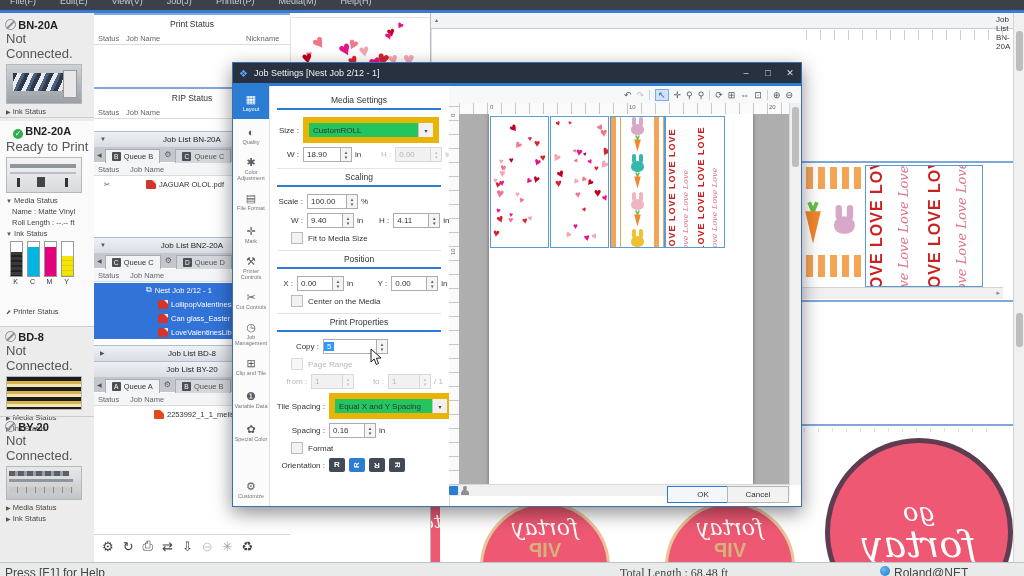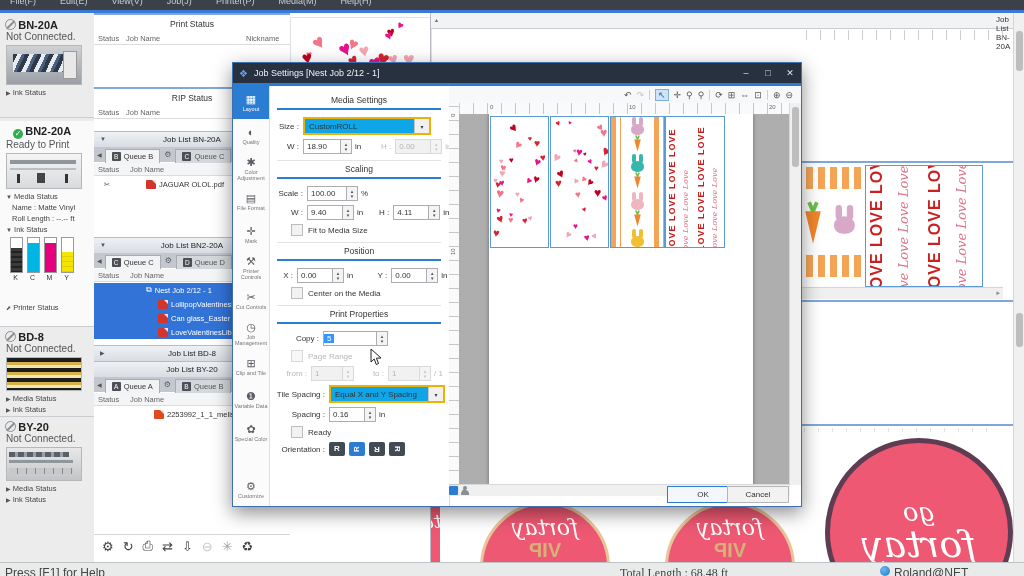--- a/index.html
+++ b/index.html
@@ -12,21 +12,21 @@
   .menubar span{position:relative;top:-4px;display:inline-block;margin:0 14px 0 10px;
     font-size:9px;color:#c9cdd4;}
   .accent{left:0;top:10px;width:1024px;height:3px;background:#3a7ad6;}
   
   .statusbar{left:0;top:562px;width:1024px;height:14px;background:#e9eaea;border-top:1px solid #bfc3c7;
     font-size:12px;color:#444;}
   
   .sidebar{left:0;top:13px;width:94px;height:549px;background:#ececec;border-right:1px solid #c7cacd;overflow:hidden;}
   .pblock{position:absolute;left:0;width:94px;padding:0;}
   .pname{font-weight:bold;font-size:11px;color:#222;}
-  .pstat{font-size:10px;color:#555;}
+  .pstat{font-size:13px;color:#555;}
   .disc{display:inline-block;width:9px;height:9px;border:1.5px solid #8a8f94;border-radius:50%;position:relative;vertical-align:-1px;}
   .disc::after{content:"";position:absolute;left:-1px;top:3.5px;width:11px;height:1.5px;background:#8a8f94;transform:rotate(-45deg);}
   .ok{display:inline-block;width:10px;height:10px;border-radius:50%;background:#2fae4f;color:#fff;
     font-size:8px;line-height:10px;text-align:center;vertical-align:-1px;}
   .twist{font-size:6px;color:#555;}
   .sideline{font-size:7.5px;color:#444;margin:2px 0 0 6px;}
   .pimg{margin:3px 6px;width:74px;height:38px;border:1px solid #b5b8bb;background:#fff;}
   .inkset{display:flex;gap:6px;margin:3px 0 0 10px;}
   .ink{width:11px;}
   .inkbar{width:11px;height:34px;border:1px solid #9a9a9a;background:#fff;position:relative;overflow:hidden;}
@@ -108,21 +108,21 @@
   .srow .lbl{display:inline-block;text-align:right;flex:none;}
   .fld{display:inline-flex;flex:none;height:13px;border:1px solid #abadb3;background:#fff;align-items:center;}
   .fld .v{padding:0 3px;font-size:8px;}
   .fld.dis{background:#f1f1f1;border-color:#d9d9d9;color:#b5b5b5;}
   .spin{display:inline-flex;flex:none;flex-direction:column;width:10px;height:13px;border:1px solid #abadb3;border-left:none;
     background:#f4f4f4;align-items:center;justify-content:center;font-size:4.5px;line-height:5px;color:#555;}
   .spin.dis{border-color:#d9d9d9;color:#c5c5c5;}
   .unit{margin-left:3px;flex:none;}
   .chk{display:inline-block;flex:none;width:10px;height:10px;background:#f2f2f2;border:1px solid #bcbcbc;margin-right:5px;}
   .chk.dis{background:#f7f7f7;border-color:#dadada;}
-  .dd{display:inline-flex;flex:none;height:14px;border:2px solid #eab308;background:#0ea5e9;align-items:center;}
+  .dd{display:inline-flex;flex:none;height:14px;border:6px solid #eab308;background:#22c55e;align-items:center;}
   .dd .v{padding:0 4px;white-space:nowrap;overflow:hidden;}
   .dd .ar{width:14px;align-self:stretch;background:#f0f0f0;border-left:1px solid #c5c5c5;
     display:flex;align-items:center;justify-content:center;font-size:6px;color:#444;}
   .orbtn{display:inline-block;flex:none;width:16px;height:14px;background:#424a56;color:#fff;border-radius:2px;
     text-align:center;line-height:14px;font-size:8px;font-weight:bold;margin-right:4px;}
   .orbtn.on{background:#2b7cd3;}
   .dis-l{color:#b8b8b8;}
   
   .preview{position:absolute;left:216px;top:23px;right:0;bottom:0;}
   .ptools{position:absolute;left:0;top:0;right:0;height:17px;background:#f7f8f9;border-bottom:1px solid #dcdcdc;
@@ -675,21 +675,21 @@
             <span class="v">0.16</span>
           </span>
           <span class="spin">
             <span>▲</span>
             <span>▼</span>
           </span>
         <span class="unit">in</span>
       </div>
       <div class="srow" style="margin-left:22px;">
         <span class="chk"></span>
-        <span>Ready</span>
+        <span>Format</span>
       </div>
       <div class="srow">
         <span class="lbl" style="width:52px;">Orientation :</span>
         <span class="orbtn" style="margin-left:4px;"><span style="display:inline-block;">R</span></span>
         <span class="orbtn on"><span style="display:inline-block;transform:rotate(-90deg);">R</span></span>
         <span class="orbtn"><span style="display:inline-block;transform:rotate(180deg);">R</span></span>
         <span class="orbtn"><span style="display:inline-block;transform:rotate(90deg);">R</span></span>
       </div>
     </div>
 

